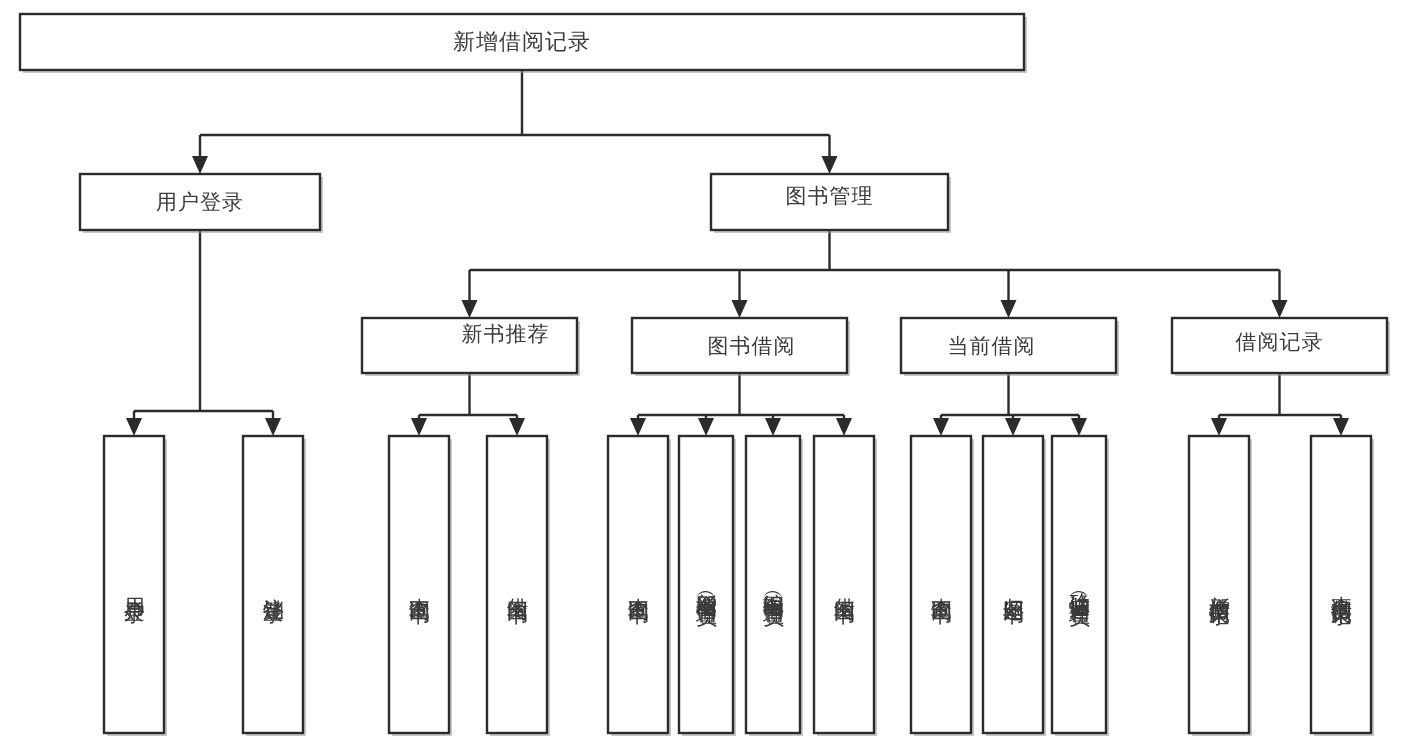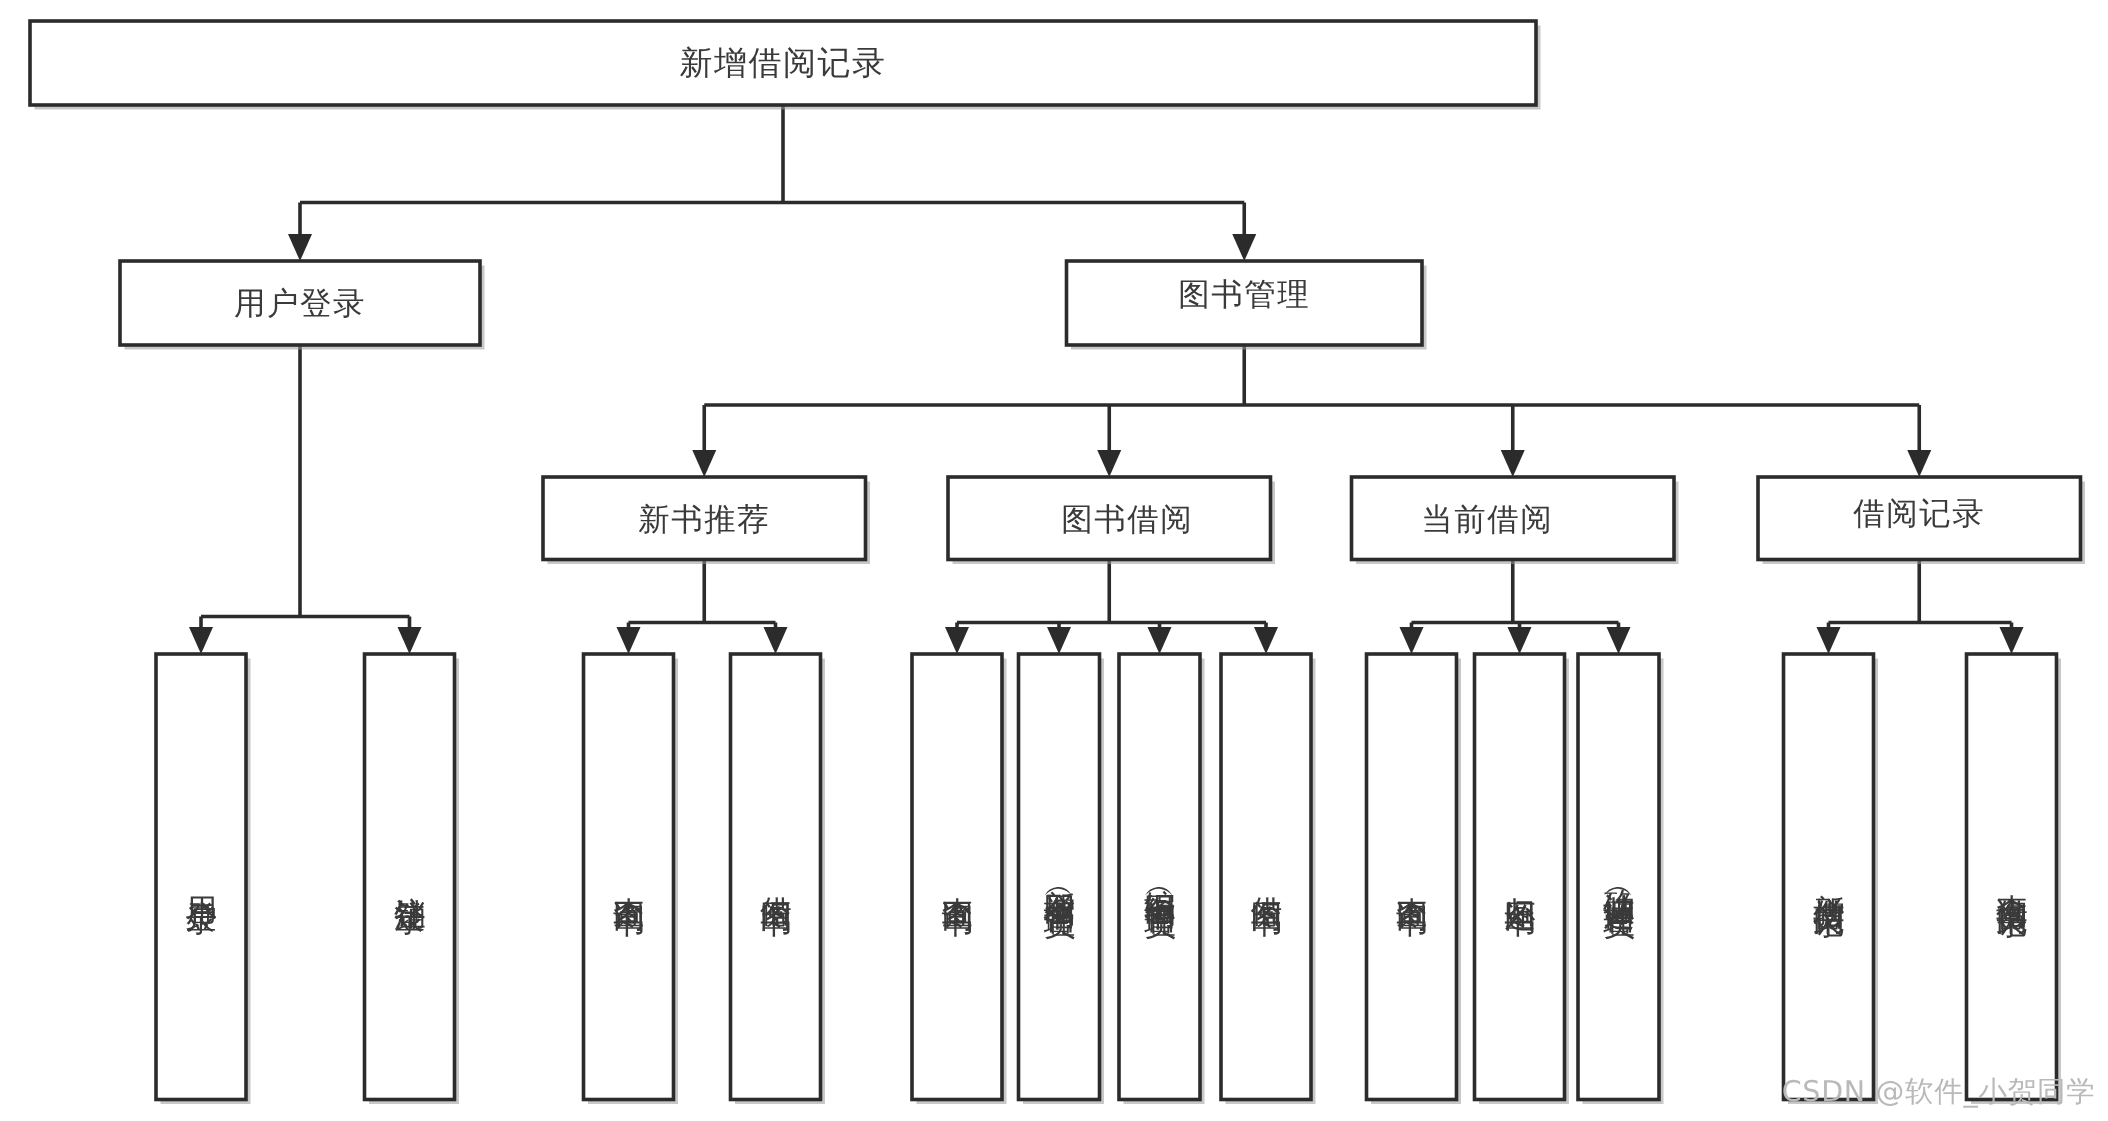--- a/index.html
+++ b/index.html
@@ -206,21 +206,21 @@
       </div>
       <div class="horiz-text-wrap" style="left: 711px; top: 174px; width: 237px; height: 44px;">
         <span class="horiz-text">图书管理</span>
       </div>
       <div class="vert-text-wrap" style="left: 104px; top: 436px; width: 60px; height: 297px;">
         <span class="vert-text">用户登录</span>
       </div>
       <div class="vert-text-wrap" style="left: 243px; top: 436px; width: 60px; height: 297px;">
         <span class="vert-text">注销登录</span>
       </div>
-      <div class="horiz-text-wrap" style="left: 362px; top: 318px; width: 215px; height: 55px;">
+      <div class="horiz-text-wrap" style="left: 362px; top: 306px; width: 215px; height: 55px; padding-left: 36px;">
         <span class="horiz-text">新书推荐</span>
       </div>
       <div class="horiz-text-wrap" style="left: 632px; top: 318px; width: 215px; height: 55px; padding-left: 12px;">
         <span class="horiz-text">图书借阅</span>
       </div>
       <div class="horiz-text-wrap" style="left: 901px; top: 318px; width: 181px; height: 55px;">
         <span class="horiz-text">当前借阅</span>
       </div>
       <div class="horiz-text-wrap" style="left: 1172px; top: 318px; width: 215px; height: 47px;">
         <span class="horiz-text">借阅记录</span>
@@ -253,15 +253,14 @@
         <span class="vert-text">确认归还（管理员）</span>
       </div>
       <div class="vert-text-wrap" style="left: 1189px; top: 436px; width: 60px; height: 297px;">
         <span class="vert-text">新增借阅记录</span>
       </div>
       <div class="vert-text-wrap" style="left: 1311px; top: 436px; width: 60px; height: 297px;">
         <span class="vert-text">查询借阅记录</span>
       </div>
     </div>
 
-  <div id="watermark">CSDN @软件_小贺同学</div>
 
 </div>
 
 </body></html>

